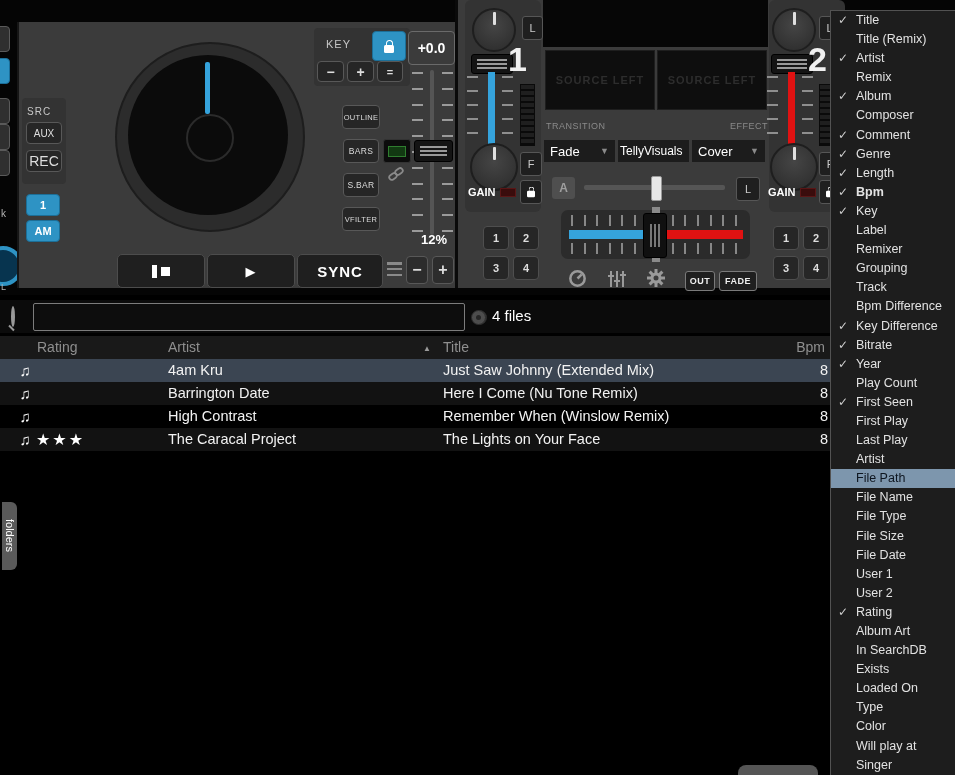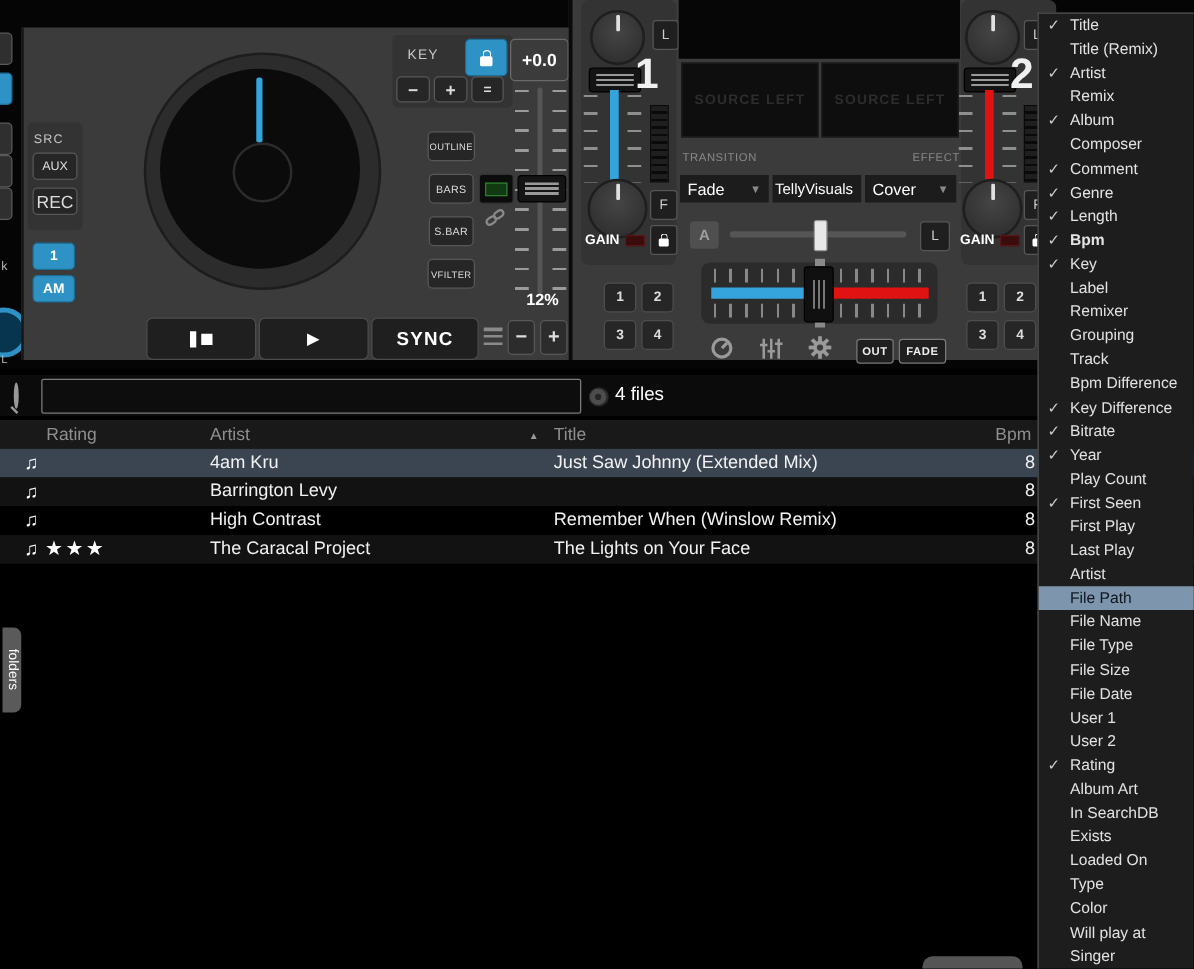--- a/index.html
+++ b/index.html
@@ -353,21 +353,22 @@
       <div class="trow sel">
         <span class="tnote">♫</span>
         <span class="tstars"></span>
         <span class="tartist">4am Kru</span>
         <span class="ttitle">Just Saw Johnny (Extended Mix)</span>
         <span class="tbpm">8</span>
       </div>
       <div class="trow even">
         <span class="tnote">♫</span>
         <span class="tstars"></span>
-        <span class="tartist">Barrington Levy</span>
+        <span class="tartist">Barrington Date</span>
+        <span class="ttitle">Here I Come (Nu Tone Remix)</span>
         <span class="tbpm">8</span>
       </div>
       <div class="trow odd">
         <span class="tnote">♫</span>
         <span class="tstars"></span>
         <span class="tartist">High Contrast</span>
         <span class="ttitle">Remember When (Winslow Remix)</span>
         <span class="tbpm">8</span>
       </div>
       <div class="trow even">

